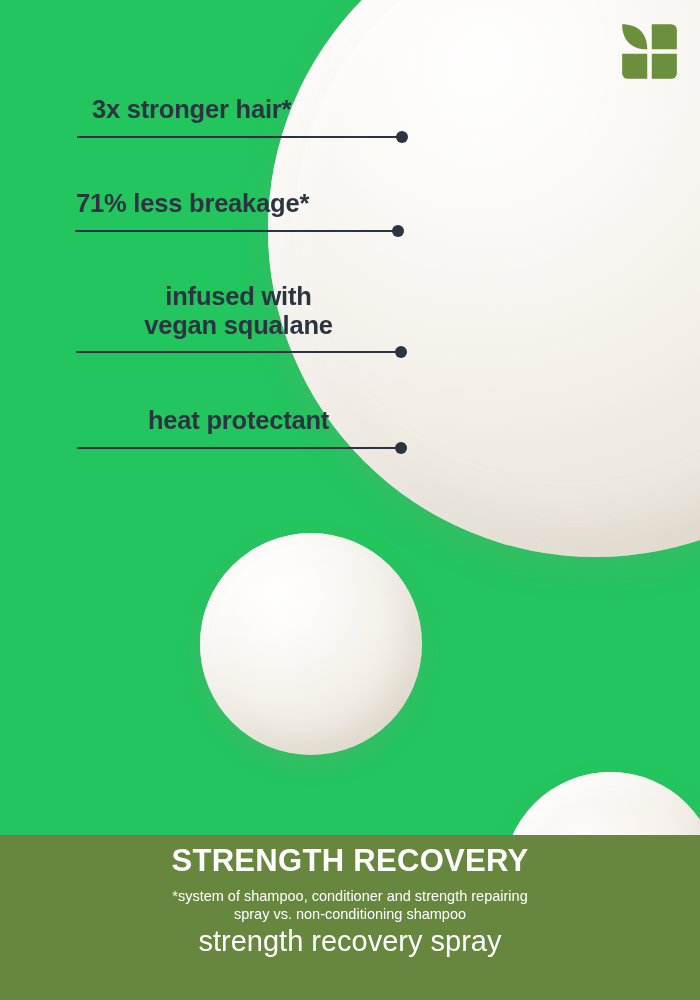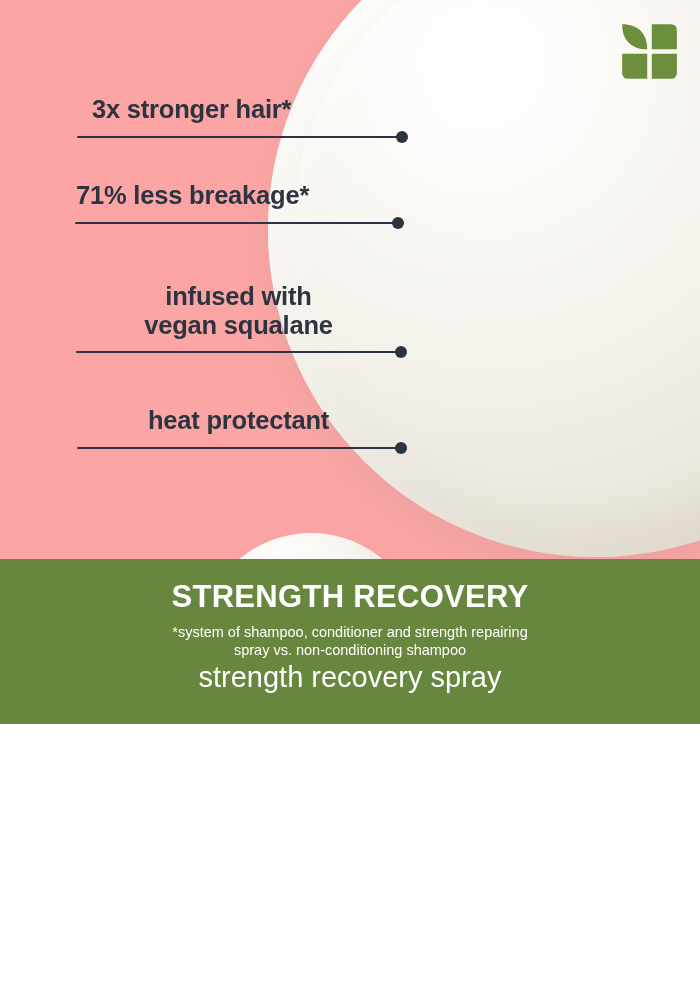--- a/index.html
+++ b/index.html
@@ -6,23 +6,23 @@
     margin: 0;
     padding: 0;
     background: #ffffff;
   }
   body {
     font-family: "Liberation Sans", sans-serif;
   }
   #poster {
     position: relative;
     width: 700px;
-    height: 724px;
+    height: 1000px;
     overflow: hidden;
-    background: #fca5a5;
+    background: #22c55e;
   }
 
   
   .sphere {
     position: absolute;
     border-radius: 50%;
     pointer-events: none;
   }
   #sphere-large {
     left: 268px;
@@ -155,21 +155,21 @@
   #banner {
     position: absolute;
     left: 0;
     bottom: 0;
     width: 700px;
     height: 165px;
     background: #68873e;
     color: #ffffff;
     text-align: center;
     box-sizing: border-box;
-    padding-top: 22px;
+    padding-top: 10px;
   }
   #banner-title {
     font-size: 31px;
     font-weight: 700;
     letter-spacing: .3px;
     line-height: 1.02;
     margin: 0;
   }
   #banner-subtitle {
     font-size: 29px;
@@ -208,21 +208,21 @@
   </div>
 
   <div class="claim" id="claim-0" style="top: 95px;">
     <div class="claim-text align-left" style="margin-left: 92px; width: 310px; color: rgb(43, 52, 64);">3x stronger hair*</div>
     <div class="claim-rule">
       <span class="rule-line" style="left: 77px; width: 325px; background: rgb(43, 52, 64);"></span>
       <span class="rule-dot" style="left: 396px; background: rgb(43, 52, 64);"></span>
     </div>
   </div>
 
-  <div class="claim" id="claim-1" style="top: 181px;">
+  <div class="claim" id="claim-1" style="top: 189px;">
     <div class="claim-text align-left" style="margin-left: 76px; width: 322px; color: rgb(43, 52, 64);">71% less breakage*</div>
     <div class="claim-rule">
       <span class="rule-line" style="left: 75px; width: 323px; background: rgb(43, 52, 64);"></span>
       <span class="rule-dot" style="left: 392px; background: rgb(43, 52, 64);"></span>
     </div>
   </div>
 
   <div class="claim" id="claim-2" style="top: 282px;">
     <div class="claim-text align-center" style="margin-left: 76px; width: 325px; color: rgb(43, 52, 64);">infused with
 vegan squalane</div>

